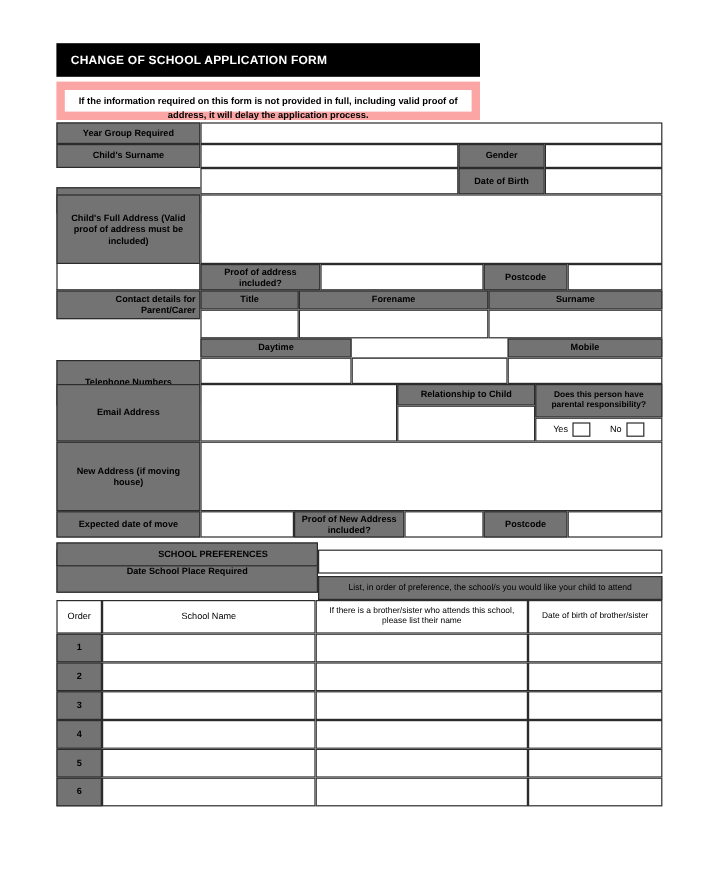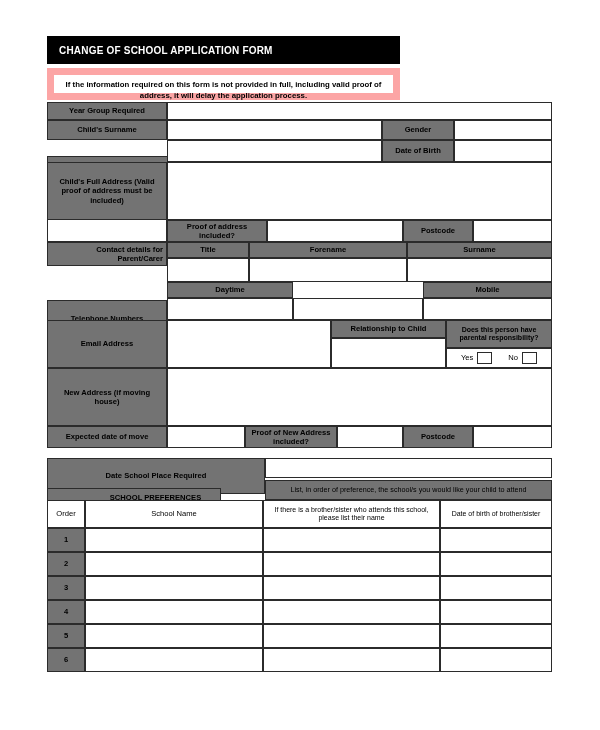--- a/index.html
+++ b/index.html
@@ -201,21 +201,21 @@
   <div class="cell blue" style="left:47px; top:426px; width:120px; height:22px;">Expected date of move</div>
   <div class="cell white" style="left:167px; top:426px; width:78px; height:22px;"></div>
   <div class="cell blue" style="left:245px; top:426px; width:92px; height:22px;">Proof of New Address included?</div>
   <div class="cell white" style="left:337px; top:426px; width:66px; height:22px;"></div>
   <div class="cell blue" style="left:403px; top:426px; width:70px; height:22px;">Postcode</div>
   <div class="cell white" style="left:473px; top:426px; width:79px; height:22px;"></div>
 
   <div class="cell blue" style="left:47px; top:458px; width:218px; height:36px;">Date School Place Required</div>
   <div class="cell white" style="left:265px; top:458px; width:287px; height:20px;"></div>
 
-  <div class="cell blue" style="left:47px; top:488px; width:174px; height:20px;padding-left:46px;">SCHOOL PREFERENCES</div>
+  <div class="cell blue" style="left:47px; top:452px; width:218px; height:20px;padding-left:46px;">SCHOOL PREFERENCES</div>
   <div class="cell blue" style="left:265px; top:480px; width:287px; height:20px; font-weight:normal; font-size:7.2px;">List, in order of preference, the school/s you would like your child to attend</div>
 
   <div class="cell white" style="left:47px; top:500px; width:38px; height:28px;">Order</div>
   <div class="cell white" style="left:85px; top:500px; width:178px; height:28px;">School Name</div>
   <div class="cell white" style="left:263px; top:500px; width:177px; height:28px; font-size:7px;">If there is a brother/sister who attends this school, please list their name</div>
   <div class="cell white" style="left:440px; top:500px; width:112px; height:28px; font-size:7px;">Date of birth of brother/sister</div>
 
   <div class="cell blue" style="left:47px; top:528px; width:38px; height:24px;">1</div>
   <div class="cell white" style="left:85px; top:528px; width:178px; height:24px;"></div>
   <div class="cell white" style="left:263px; top:528px; width:177px; height:24px;"></div>

